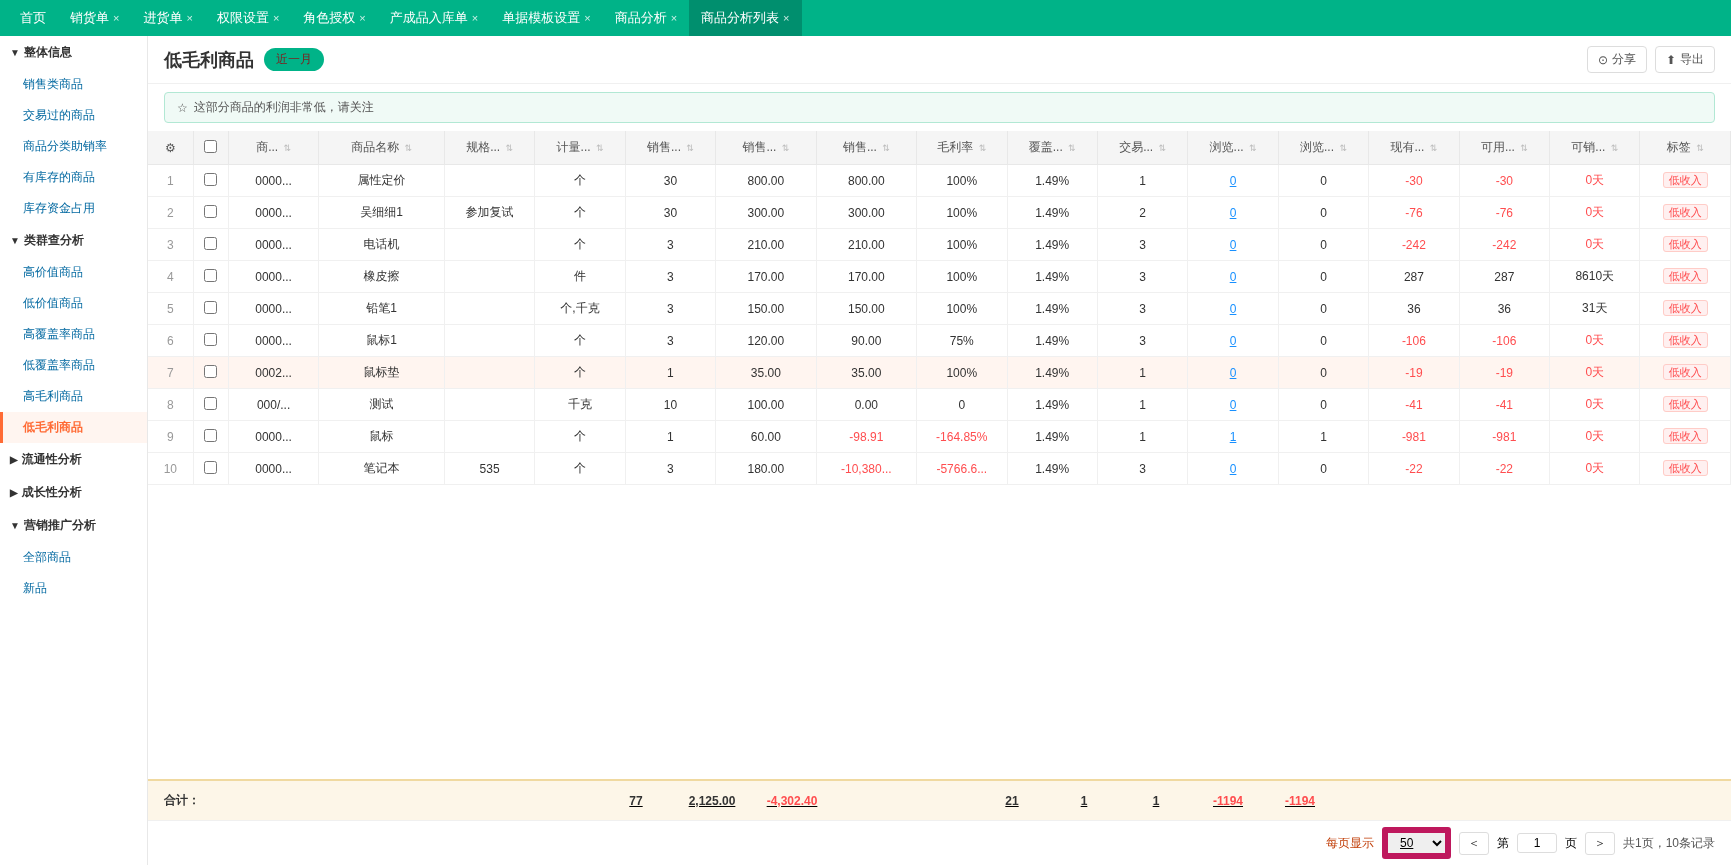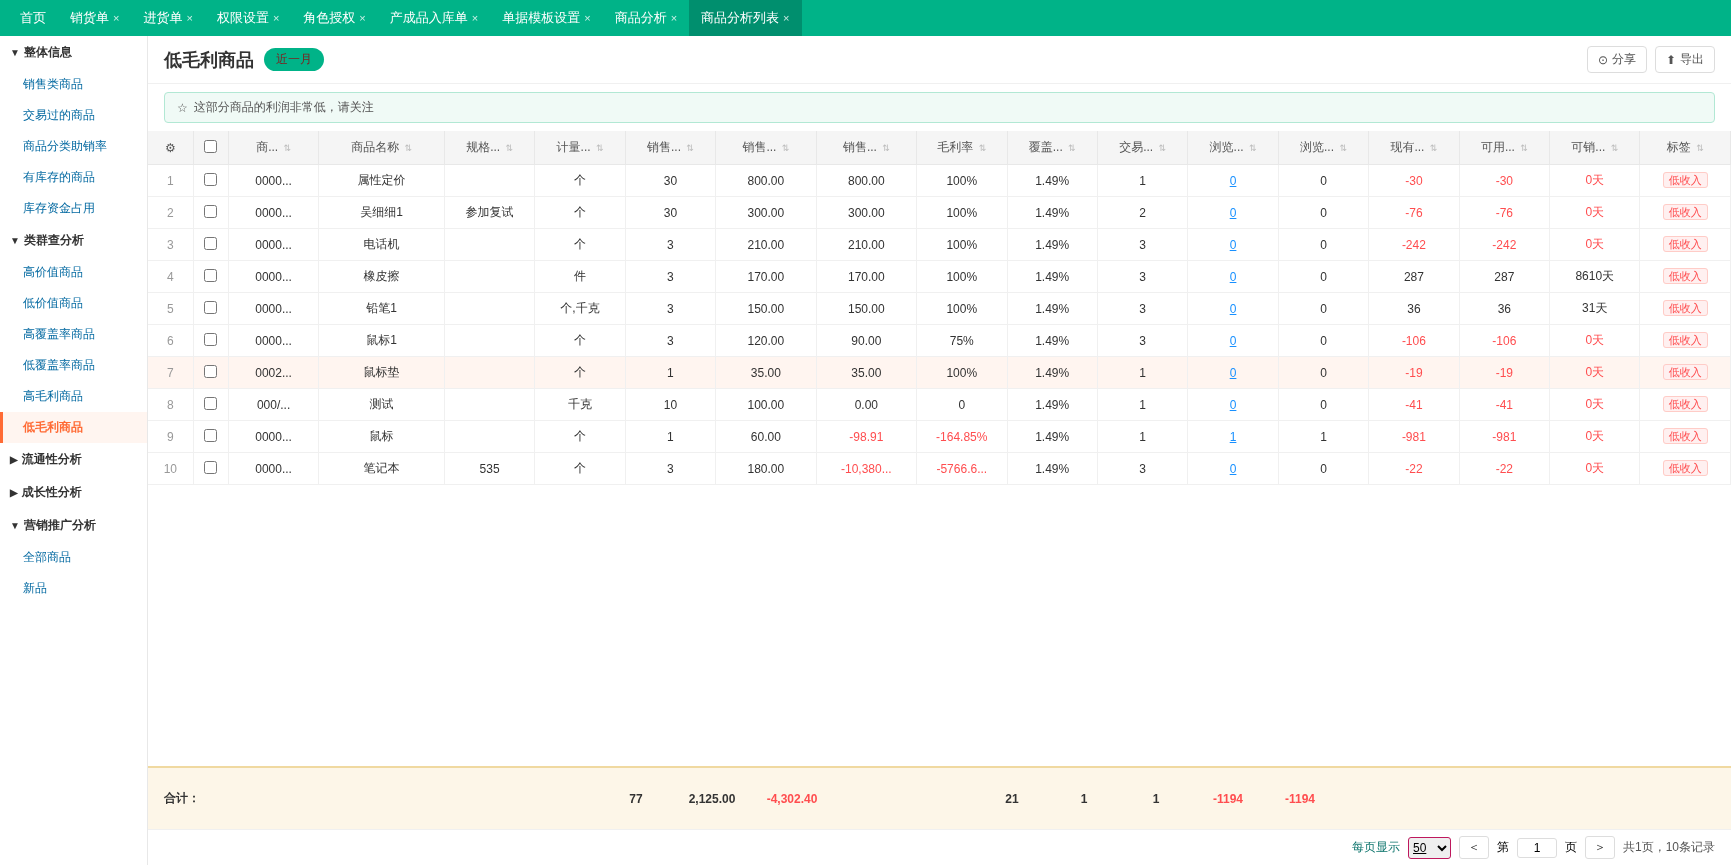--- a/index.html
+++ b/index.html
@@ -199,21 +199,21 @@
       border-radius: 3px;
       padding: 1px 5px;
       font-size: 11px;
     }
     .checkbox-cell { width: 28px; }
 
     
     .table-footer {
       background: #fdf6e8;
       border-top: 2px solid #f0d9a0;
-      padding: 22px 16px;
+      padding: 11px 16px;
       display: flex;
       align-items: center;
       flex-shrink: 0;
       min-height: 38px;
     }
     .footer-label { color: #333; font-weight: bold; margin-right: 20px; }
     .footer-cell {
       text-align: center;
       font-size: 12px;
       color: #333;
@@ -225,25 +225,25 @@
     .pagination-bar {
       display: flex;
       align-items: center;
       justify-content: flex-end;
       padding: 6px 16px;
       border-top: 1px solid #f0f0f0;
       gap: 8px;
       flex-shrink: 0;
       background: #fff;
     }
-    .pagination-bar .per-page-label { color: #0f766e; }
+    .pagination-bar .per-page-label { color: #c2410c; }
     .per-page-select {
-      border: 1px solid #be185d;
+      border: 6px solid #be185d;
       border-radius: 3px;
-      padding: 2px 0;
+      padding: 2px 8px;
       font-size: 12px;
       text-decoration: underline;
     }
     .page-btn {
       border: 1px solid #ddd;
       background: #fff;
       border-radius: 3px;
       padding: 2px 8px;
       cursor: pointer;
       color: #333;
@@ -542,21 +542,21 @@
       <td class="red">-22</td>
       <td class="red">0天</td>
       <td><span class="tag-badge">低收入</span></td>
     </tr>
           </tbody>
       </table>
     </div>
 
     <div class="table-footer">
       <span class="footer-label">合计：</span>
-      <div style="display:flex; flex:1; align-items:center; gap:0;">
+      <div style="display:flex; flex:1; align-items:center; gap:0;text-decoration:underline;">
         <div style="width:36px"></div>
         <div style="width:28px"></div>
         <div style="width:72px"></div>
         <div style="width:100px"></div>
         <div style="width:72px"></div>
         <div style="width:72px"></div>
         <div class="footer-cell" style="width:72px">77</div>
         <div class="footer-cell" style="width:80px">2,125.00</div>
         <div class="footer-cell" style="width:80px; color:#ff4d4f;">-4,302.40</div>
         <div style="width:72px"></div>

